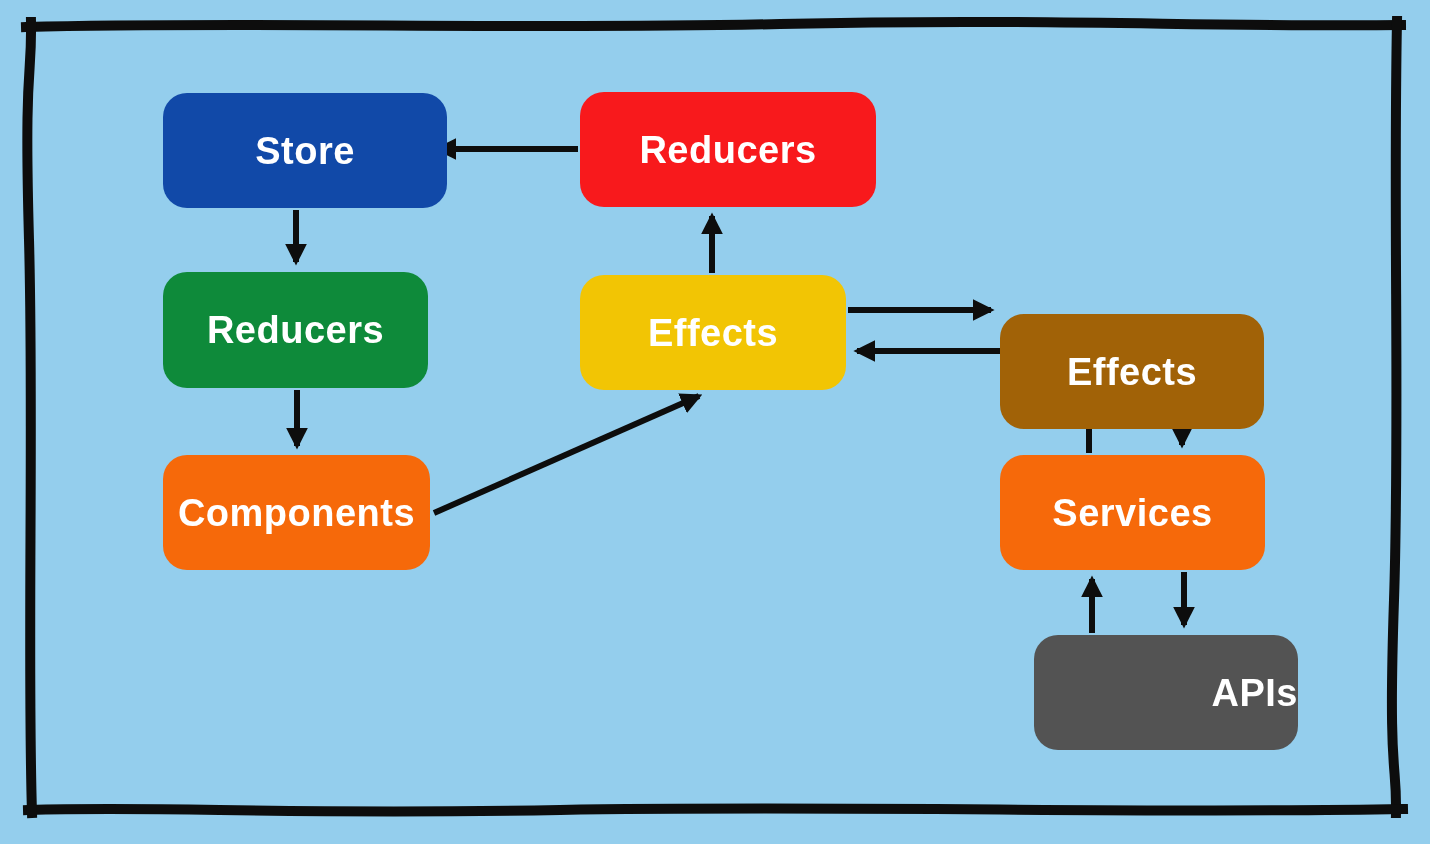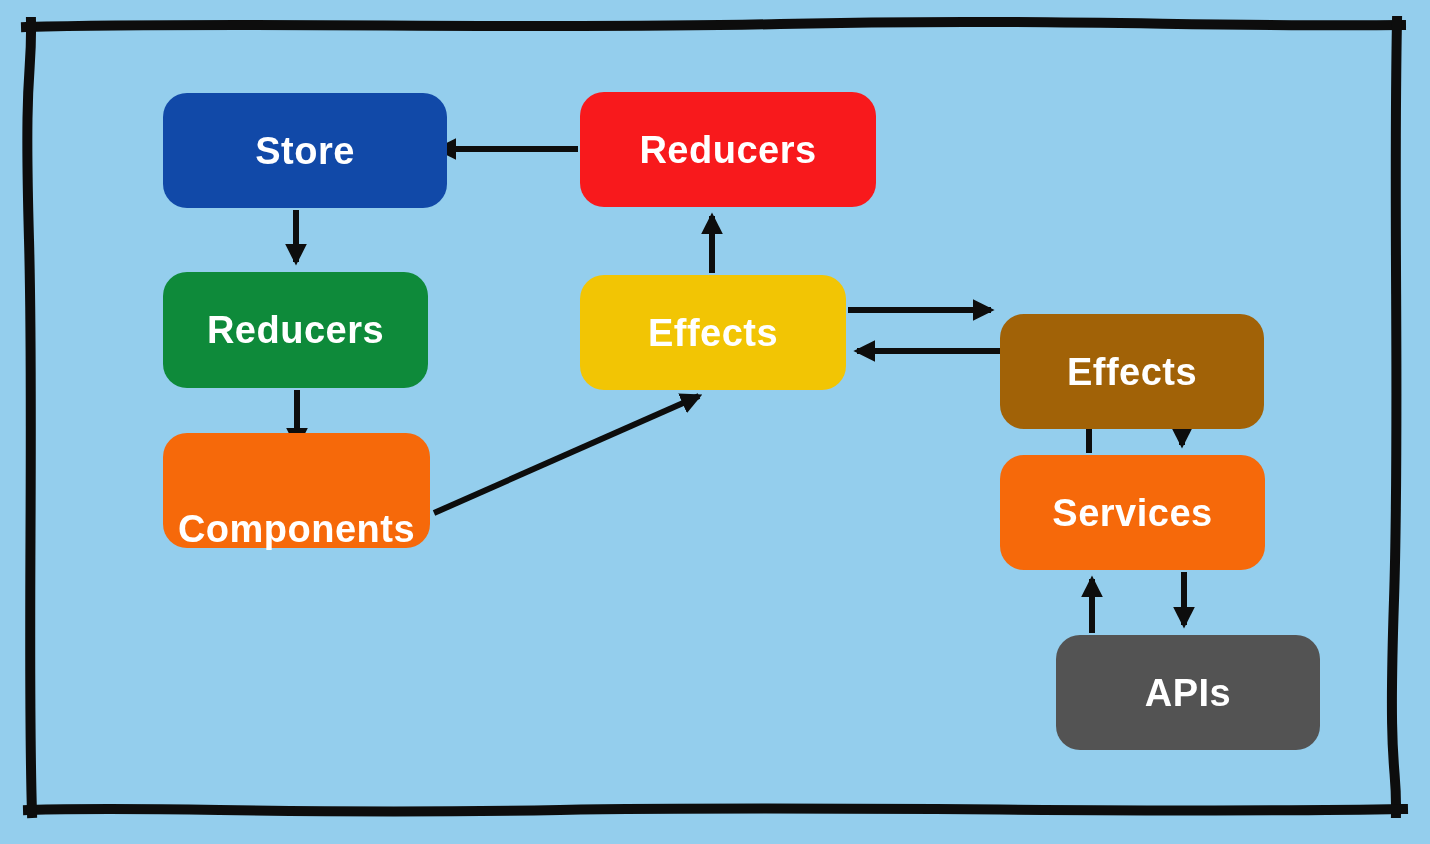--- a/index.html
+++ b/index.html
@@ -37,23 +37,23 @@
     text-align: center;
     user-select: none;
   }
   .node span { line-height: 1; }
   
   .n-store      { left: 163px;  top: 93px;  width: 284px; height: 115px; }
   .n-reducers   { left: 580px;  top: 92px;  width: 296px; height: 115px; }
   .n-selectors  { left: 163px;  top: 272px; width: 265px; height: 116px; }
   .n-actions    { left: 580px;  top: 275px; width: 266px; height: 115px; }
   .n-effects    { left: 1000px; top: 272px; width: 264px; height: 115px; }
-  .n-components { left: 163px;  top: 433px; width: 267px; height: 115px; align-items: flex-end; }
+  .n-components { left: 163px;  top: 455px; width: 267px; height: 115px; }
   .n-services   { left: 1000px; top: 455px; width: 265px; height: 115px; }
-  .n-apis       { left: 1056px; top: 635px; width: 264px; height: 115px; }
+  .n-apis       { left: 1034px; top: 635px; width: 264px; height: 115px; justify-content: flex-end; }
 </style>
 </head>
 <body>
 
 <div class="canvas">
 
   <svg class="wires" viewBox="0 0 1430 844" xmlns="http://www.w3.org/2000/svg">
     <defs>
       <marker id="ah" markerWidth="3.6" markerHeight="3.6" refX="3.0" refY="1.8" orient="auto">
         <path d="M0,0 L3.6,1.8 L0,3.6 Z" fill="#0D0D0D"></path>

